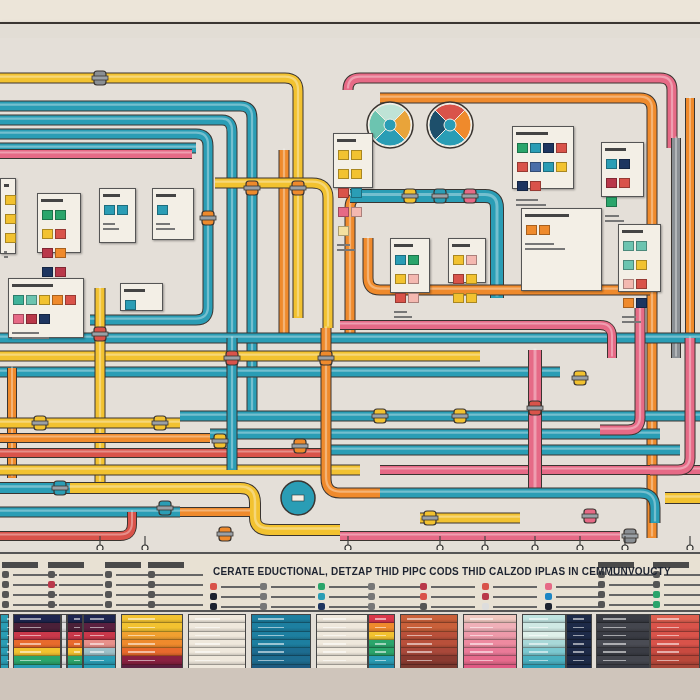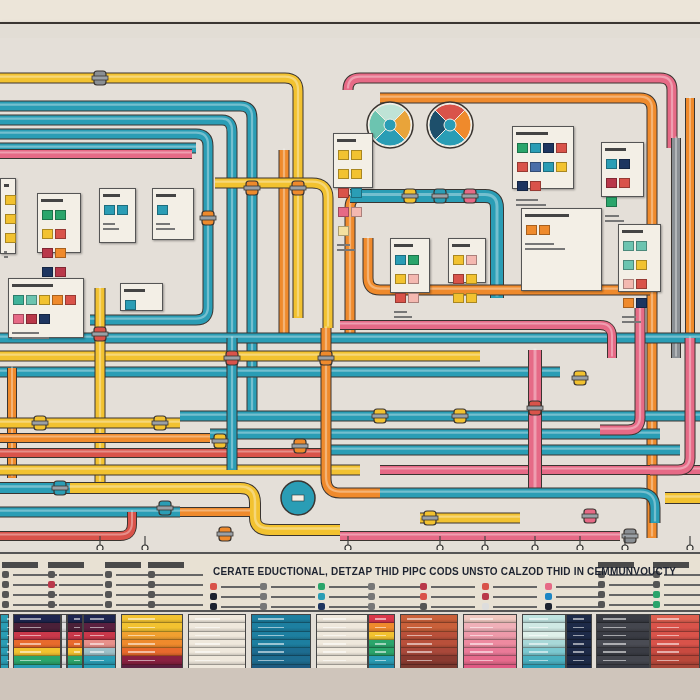--- a/index.html
+++ b/index.html
@@ -609,21 +609,21 @@
           <div class="leg-item">
             <span class="leg-dot" style="background: rgb(42, 165, 107);"></span>
             <span class="leg-txt"></span>
           </div>
           <div class="leg-item">
             <span class="leg-dot" style="background: rgb(42, 165, 107);"></span>
             <span class="leg-txt"></span>
           </div>
         </div>
       </div>
-    <div class="legend-title">CERATE EDUCTIONAL, DETZAP THID PIPC CODS UNSTO CALZOD THID IN CEMMUNVOUCTY</div>
+    <div class="legend-title">CERATE EDUCTIONAL, DETZAP THID PIPC CODS THID CALZOD IPLAS IN CEMMUNVOUCTY</div>
   </div>
 
   <div class="tables" id="color-tables">
       <div class="tcol" style="left: 0px; width: 9px;">
         <div class="trow" style="background: linear-gradient(rgb(42, 157, 181), rgb(42, 157, 181) 60%, rgba(0, 0, 0, 0.15)) rgb(42, 157, 181);"></div>
         <div class="trow" style="background: linear-gradient(rgb(42, 157, 181), rgb(42, 157, 181) 60%, rgba(0, 0, 0, 0.15)) rgb(42, 157, 181);"></div>
         <div class="trow" style="background: linear-gradient(rgb(42, 157, 181), rgb(42, 157, 181) 60%, rgba(0, 0, 0, 0.15)) rgb(42, 157, 181);"></div>
         <div class="trow" style="background: linear-gradient(rgb(42, 157, 181), rgb(42, 157, 181) 60%, rgba(0, 0, 0, 0.15)) rgb(42, 157, 181);"></div>
         <div class="trow" style="background: linear-gradient(rgb(42, 157, 181), rgb(42, 157, 181) 60%, rgba(0, 0, 0, 0.15)) rgb(42, 157, 181);"></div>
         <div class="trow" style="background: linear-gradient(rgb(42, 157, 181), rgb(42, 157, 181) 60%, rgba(0, 0, 0, 0.15)) rgb(42, 157, 181);"></div>

